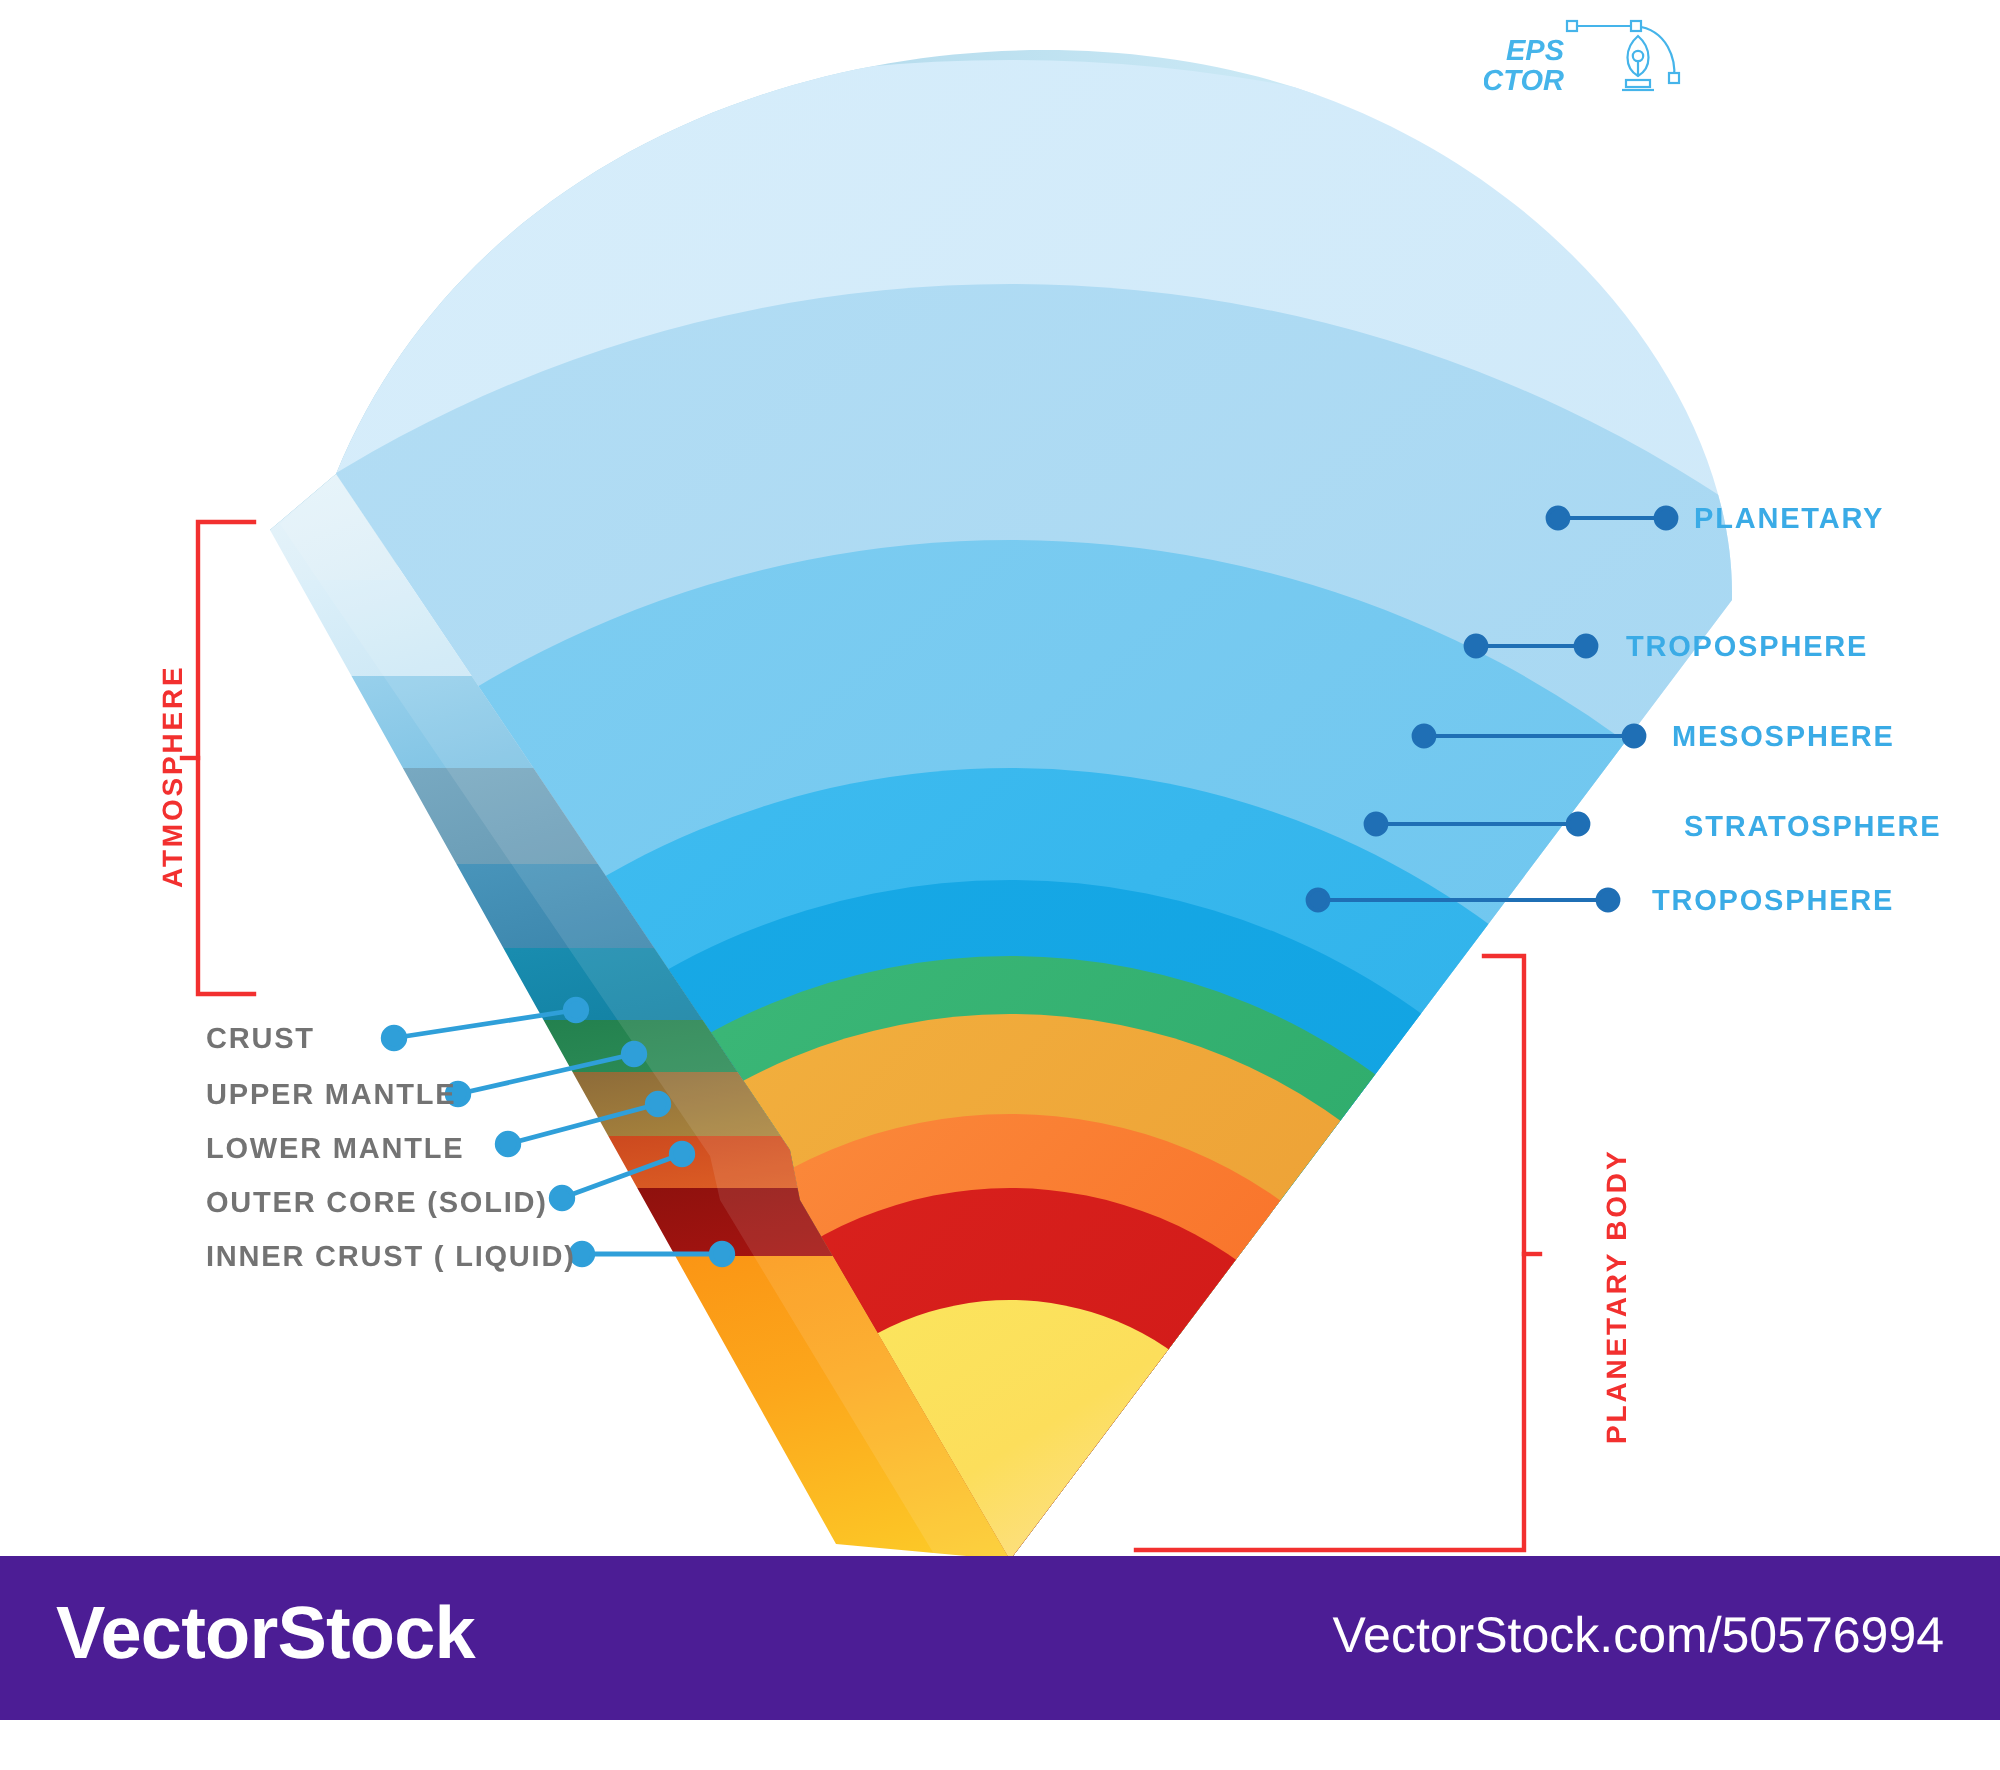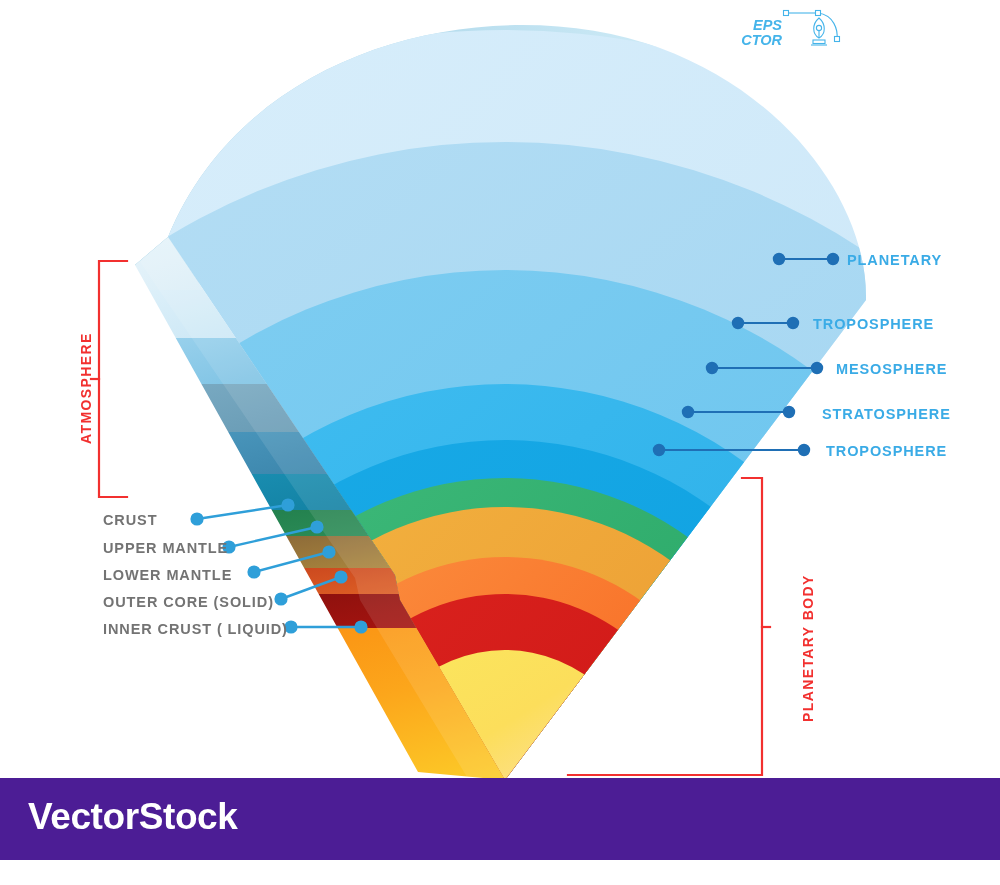--- a/index.html
+++ b/index.html
@@ -320,26 +320,27 @@
     <text x="40" y="24" text-anchor="end" font-family="Liberation Sans, sans-serif" font-size="14.5" font-weight="bold" font-style="italic" fill="#45b4ea">EPS</text>
     <text x="40" y="39" text-anchor="end" font-family="Liberation Sans, sans-serif" font-size="14.5" font-weight="bold" font-style="italic" fill="#45b4ea">VECTOR</text>
   </svg>
 
   <div class="redtxt" style="left:78px;top:444px;transform:rotate(-90deg);">ATMOSPHERE</div>
   <div class="redtxt" style="left:800px;top:722px;transform:rotate(-90deg);">PLANETARY BODY</div>
 
   <div class="lbl lbl-atm lbl-right" style="left:847px;top:252px;">PLANETARY</div>
   <div class="lbl lbl-atm lbl-right" style="left:813px;top:316px;">TROPOSPHERE</div>
   <div class="lbl lbl-atm lbl-right" style="left:836px;top:361px;">MESOSPHERE</div>
-  <div class="lbl lbl-atm lbl-right" style="left:822px;top:406px;">STRATOSPHERE</div>
+  <div class="lbl lbl-atm lbl-right" style="left:842px;top:406px;">STRATOSPHERE</div>
   <div class="lbl lbl-atm lbl-right" style="left:826px;top:443px;">TROPOSPHERE</div>
 
   <div class="lbl lbl-body lbl-left" style="left:103px;top:512px;">CRUST</div>
   <div class="lbl lbl-body lbl-left" style="left:103px;top:540px;">UPPER MANTLE</div>
   <div class="lbl lbl-body lbl-left" style="left:103px;top:567px;">LOWER MANTLE</div>
   <div class="lbl lbl-body lbl-left" style="left:103px;top:594px;">OUTER CORE (SOLID)</div>
   <div class="lbl lbl-body lbl-left" style="left:103px;top:621px;">INNER CRUST ( LIQUID)</div>
 
   <div class="footer">
     <div class="brand">VectorStock</div>
+    <div class="url">VectorStock.com/50576994</div>
   </div>
 
 </div>
 
 </body></html>

